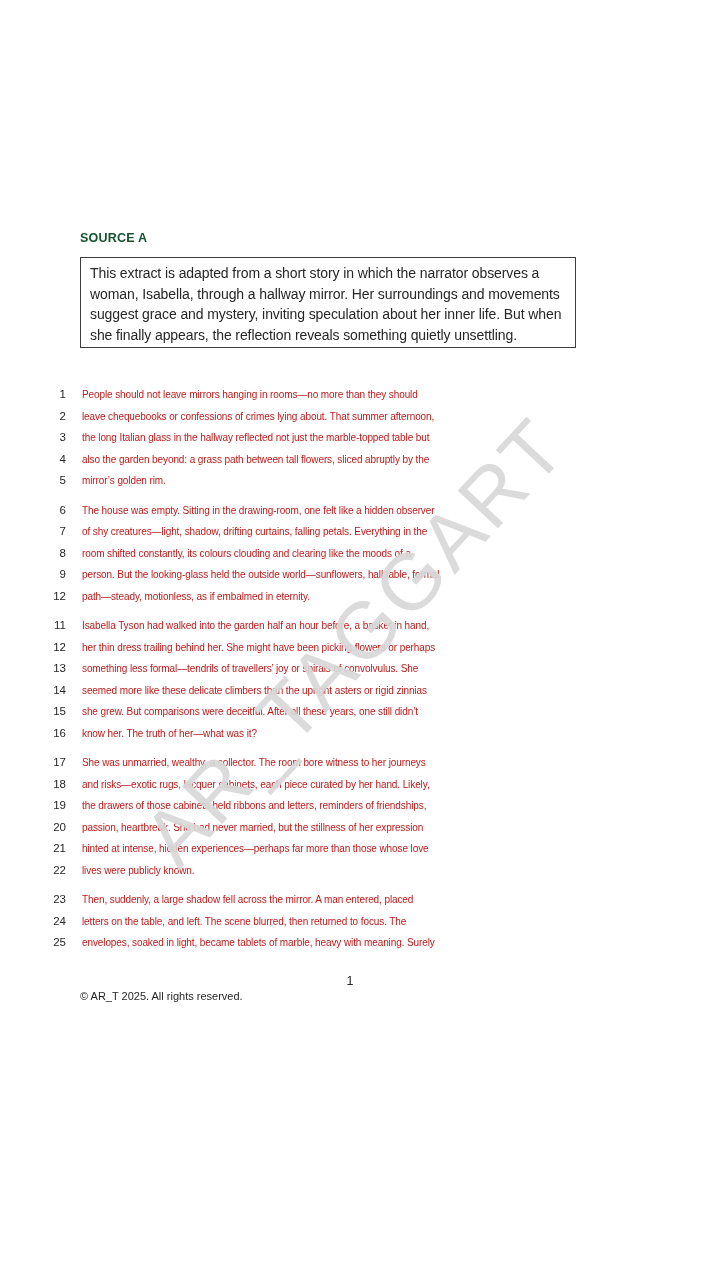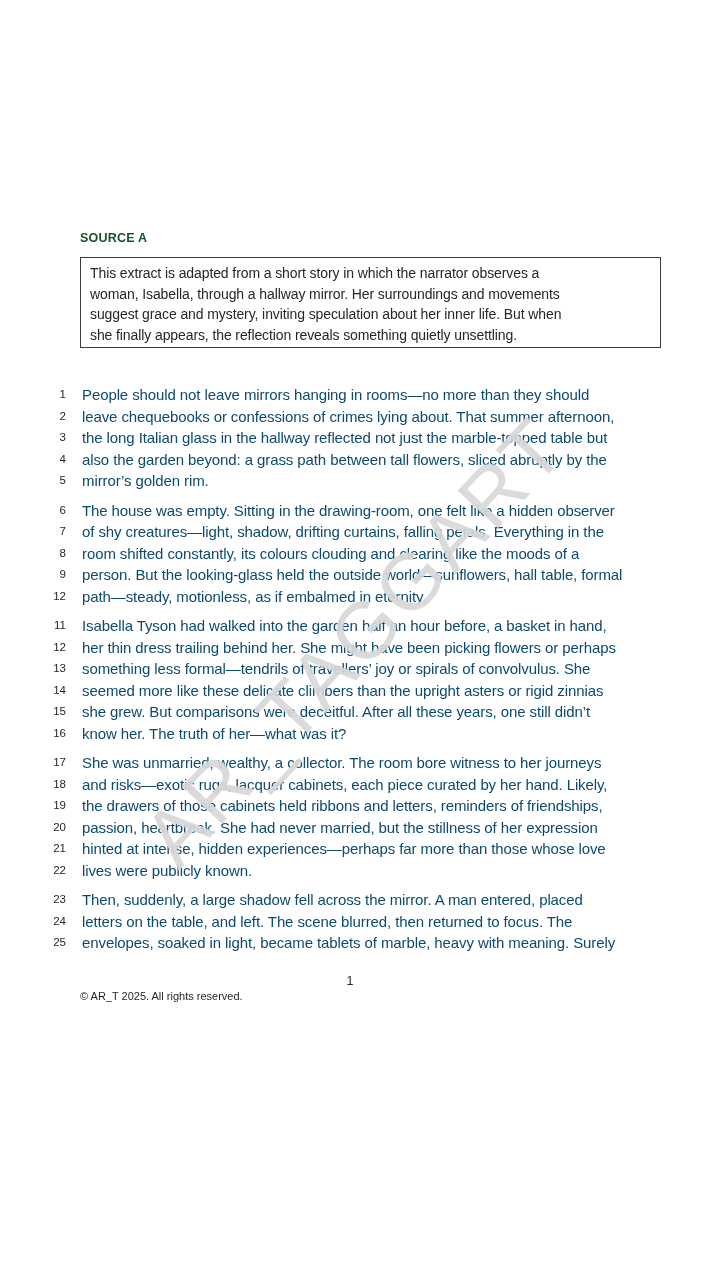--- a/index.html
+++ b/index.html
@@ -15,21 +15,21 @@
     width: 720px; height: 1280px;
     background: #ffffff;
   }
   .source-label {
     position: absolute; left: 80px; top: 231px;
     font-size: 12.5px; font-weight: 700; color: #14532d;
     letter-spacing: 0.2px;
   }
   .intro-box {
     position: absolute; left: 80px; top: 257px;
-    width: 581px; height: 91px;
+    width: 496px; height: 91px;
     border: 1.5px solid #3d3d3d;
     padding: 5px 9px 4px 9px;
     background: #ffffff;
     z-index: 1;
   }
   .intro-line {
     font-size: 14px; line-height: 20.5px; color: #262626;
     letter-spacing: -0.1px; white-space: nowrap;
   }
   .source-text {
@@ -38,21 +38,21 @@
   }
   .para { margin-bottom: 8px; }
   .line { display: flex; height: 21.5px; }
   .line-num {
     width: 66px; flex: none;
     text-align: right;
     font-size: 11.5px; color: #262626; line-height: 21.5px;
   }
   .line-text {
     padding-left: 16px;
-    font-size: 15px; color: #0c4a6e; line-height: 21.5px;
+    font-size: 10px; color: #b91c1c; line-height: 21.5px;
     letter-spacing: -0.1px; white-space: nowrap; text-align: center;
   }
   .watermark {
     position: absolute; left: 355px; top: 642px;
     transform: translate(-50%, -50%) rotate(-47deg);
     font-size: 80px; font-weight: 400; letter-spacing: 4px;
     white-space: nowrap;
     opacity: 0.92;
     z-index: 3;
     pointer-events: none;

